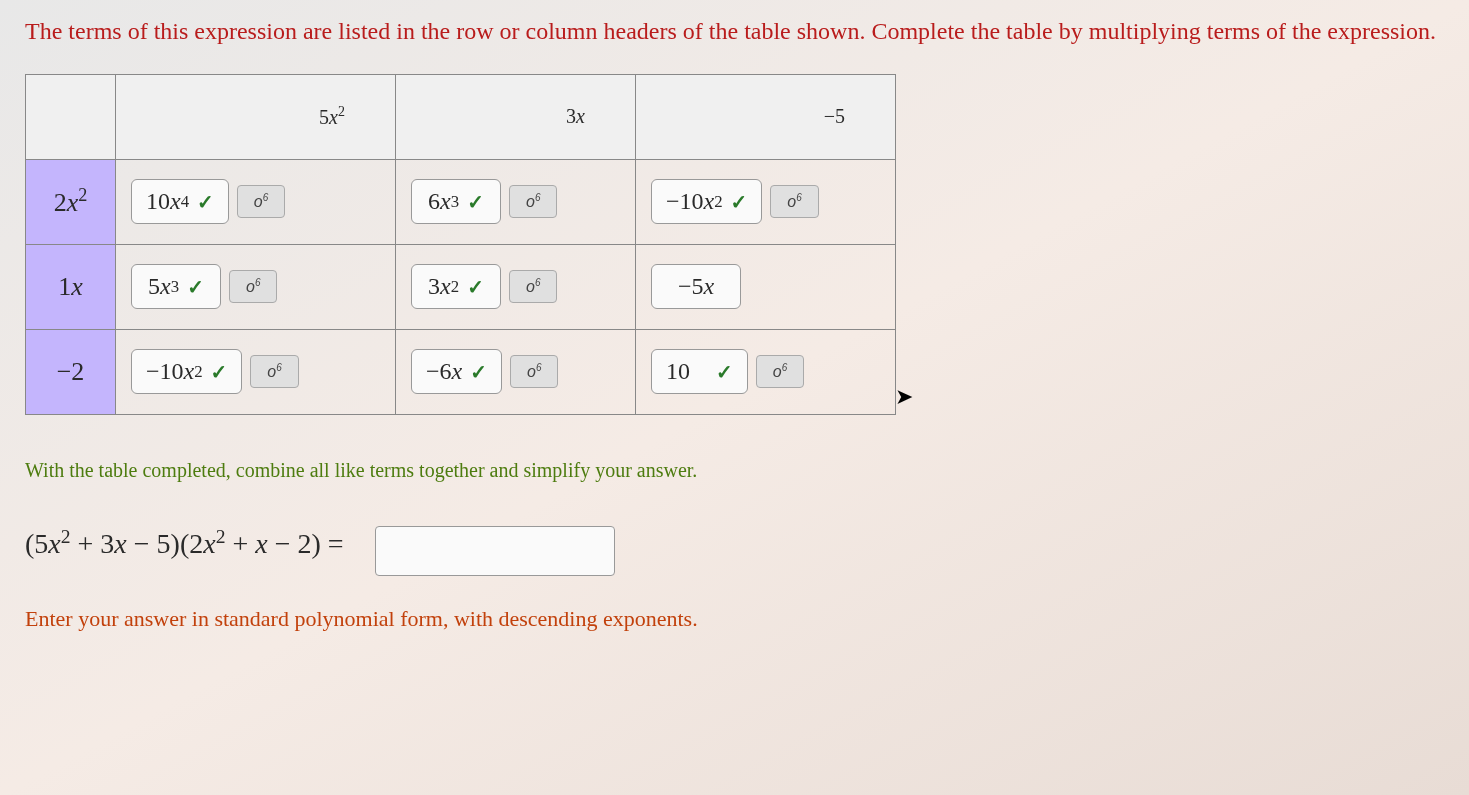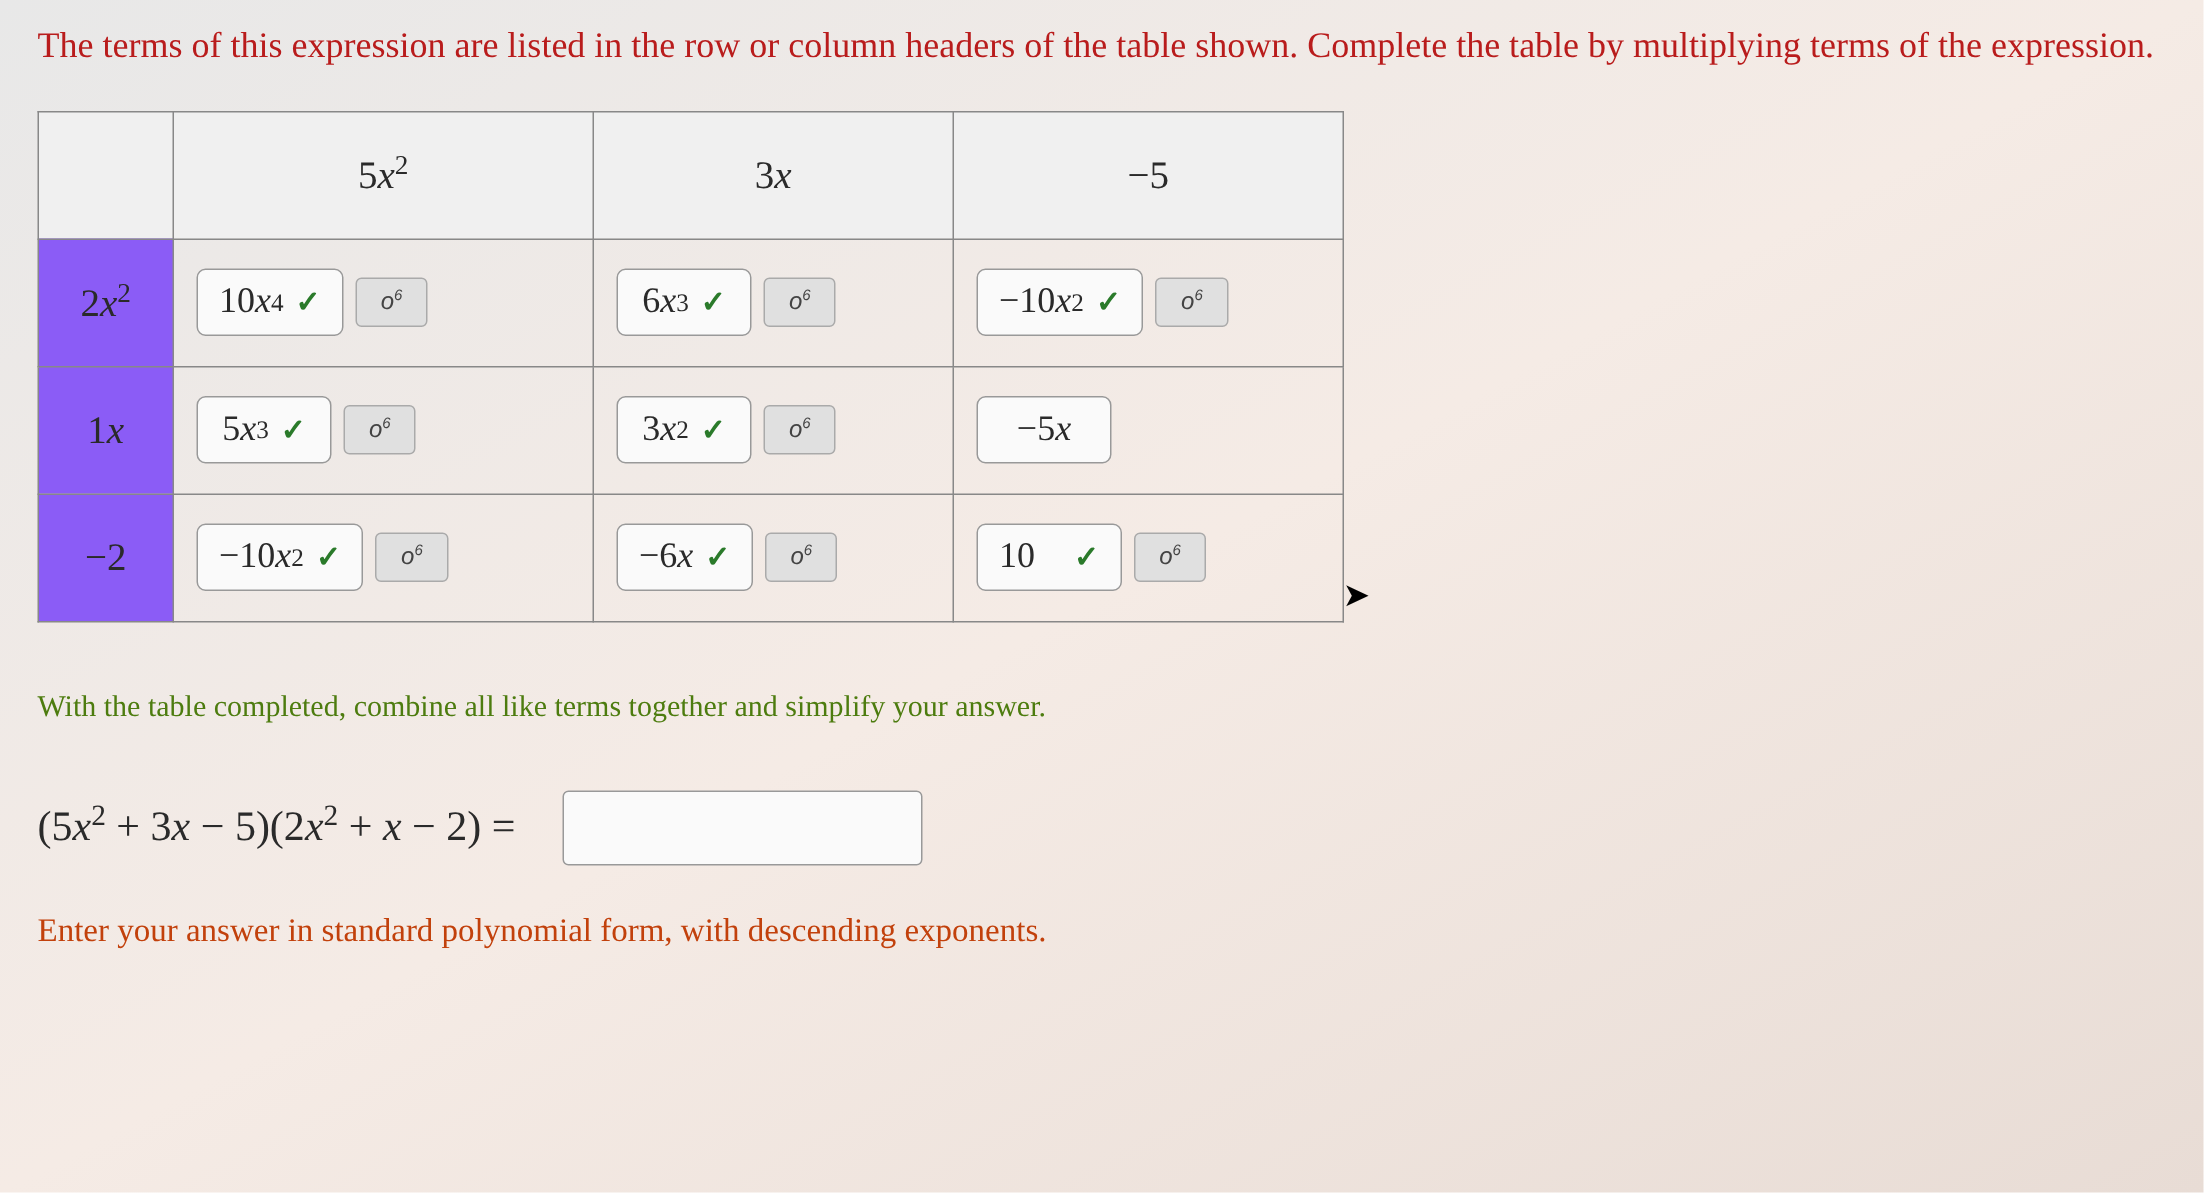--- a/index.html
+++ b/index.html
@@ -27,27 +27,27 @@
     }
     .mult-table td, .mult-table th {
       border: 1px solid #888;
       padding: 10px 15px;
       text-align: left;
       vertical-align: middle;
       height: 85px;
     }
     .mult-table .header-cell {
       background: #f0f0f0;
-      text-align: center;
-      font-size: 26px;
+      text-align: right;
+      font-size: 20px;
       font-weight: normal;
       padding: 8px 50px;
     }
     .mult-table .row-header {
-      background: #8b5cf6;
+      background: #c4b5fd;
       text-align: center;
       font-size: 26px;
       font-weight: normal;
       padding: 8px 15px;
       width: 90px;
     }
     .mult-table .corner {
       background: #f0f0f0;
       width: 90px;
     }
@@ -93,21 +93,20 @@
     .format-button sup {
       font-size: 10px;
     }
     .follow-up {
       font-size: 20px;
       color: #4d7c0f;
       margin-bottom: 44px;
     }
     .equation-row {
       display: flex;
-      align-items: center;
       gap: 31px;
       margin-bottom: 30px;
     }
     .equation {
       font-size: 28px;
       font-family: 'Times New Roman', serif;
     }
     .final-input {
       border: 1px solid #999;
       background: #fafafa;

